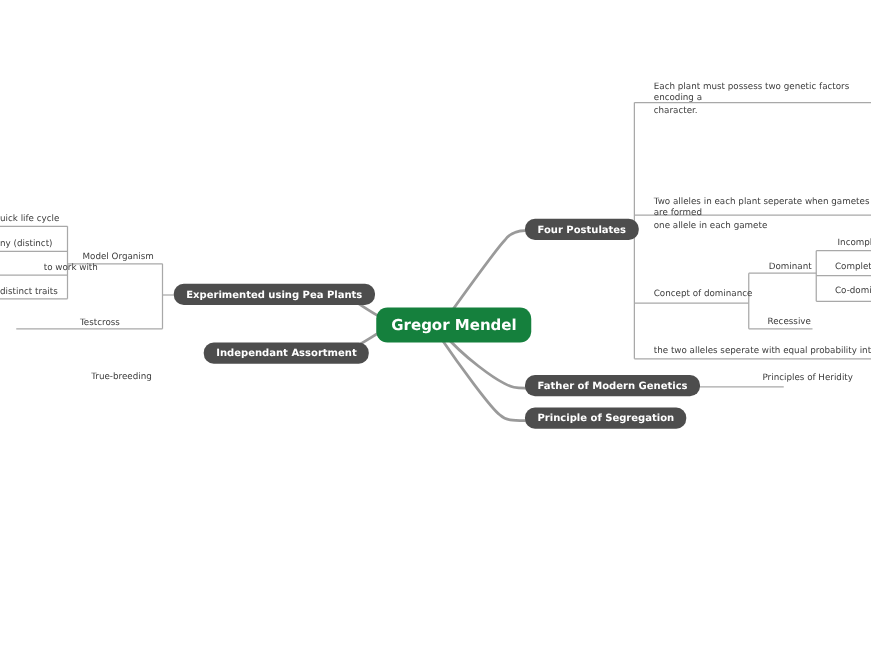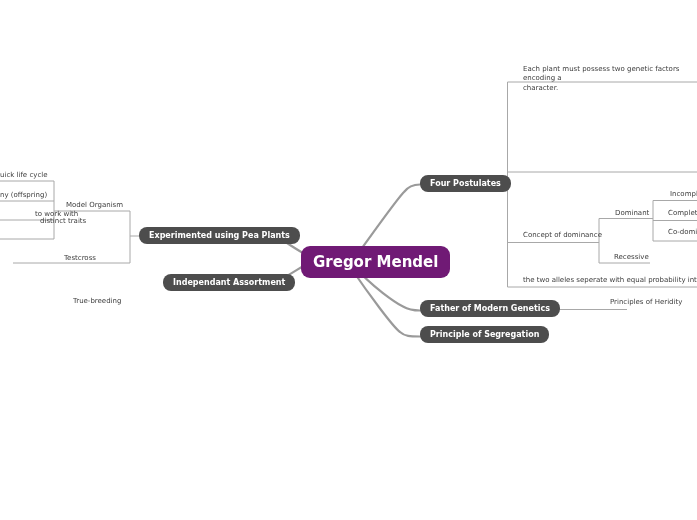--- a/index.html
+++ b/index.html
@@ -23,22 +23,22 @@
     z-index: 3;
     display: inline-block;
     white-space: nowrap;
     color: #ffffff;
     font-weight: bold;
     border-radius: 8px;
     text-align: center;
     cursor: default;
   }
   .pill.root {
-    background: #701a75;
-    font-size: 15px;
+    background: #15803d;
+    font-size: 12px;
     padding: 7px 12px;
     border-radius: 9px;
   }
   .pill.branch {
     background: #4d4d4d;
     font-size: 8px;
     padding: 4px 10px;
   }
   .lbl {
     position: absolute;
@@ -105,29 +105,31 @@
 
   <div class="pill branch" style="left:163px; top:274px;">Independant Assortment</div>
 
   <div class="pill branch" style="left:420px; top:175px;">Four Postulates</div>
 
   <div class="pill branch" style="left:420px; top:300px;">Father of Modern Genetics</div>
 
   <div class="pill branch" style="left:420px; top:326px;">Principle of Segregation</div>
 
   <div class="lbl" style="left:0px; top:171px;">uick life cycle</div>
-  <div class="lbl" style="left:0px; top:191px;">ny (offspring)</div>
+  <div class="lbl" style="left:0px; top:191px;">ny (distinct)</div>
   <div class="lbl" style="left:0px; top:210px;padding-left:35px;">to work with</div>
-  <div class="lbl" style="left:0px; top:217px;margin-left:40px;">distinct traits</div>
+  <div class="lbl" style="left:0px; top:229px;">distinct traits</div>
   <div class="lbl" style="left:66px; top:201px;">Model Organism</div>
   <div class="lbl" style="left:16px; top:254px;margin-left:48px;">Testcross</div>
   <div class="lbl" style="left:73px; top:254px;margin-top:43px;">True-breeding</div>
 
   <div class="lbl wrap" style="left:523px; top:65px;">Each plant must possess two genetic factors encoding a
 character.</div>
+  <div class="lbl wrap" style="left:523px; top:157px;">Two alleles in each plant seperate when gametes are formed
+one allele in each gamete</div>
   <div class="lbl" style="left:523px; top:231px;">Concept of dominance</div>
   <div class="lbl" style="left:615px; top:209px;">Dominant</div>
   <div class="lbl" style="left:614px; top:253px;">Recessive</div>
   <div class="lbl" style="left:670px; top:190px;">Incomple</div>
   <div class="lbl" style="left:668px; top:209px;">Complete</div>
   <div class="lbl" style="left:668px; top:228px;">Co-domi</div>
   <div class="lbl" style="left:523px; top:276px;">the two alleles seperate with equal probability into gametes</div>
 
   <div class="lbl" style="left:596px; top:298px;padding-left:14px;">Principles of Heridity</div>
 

